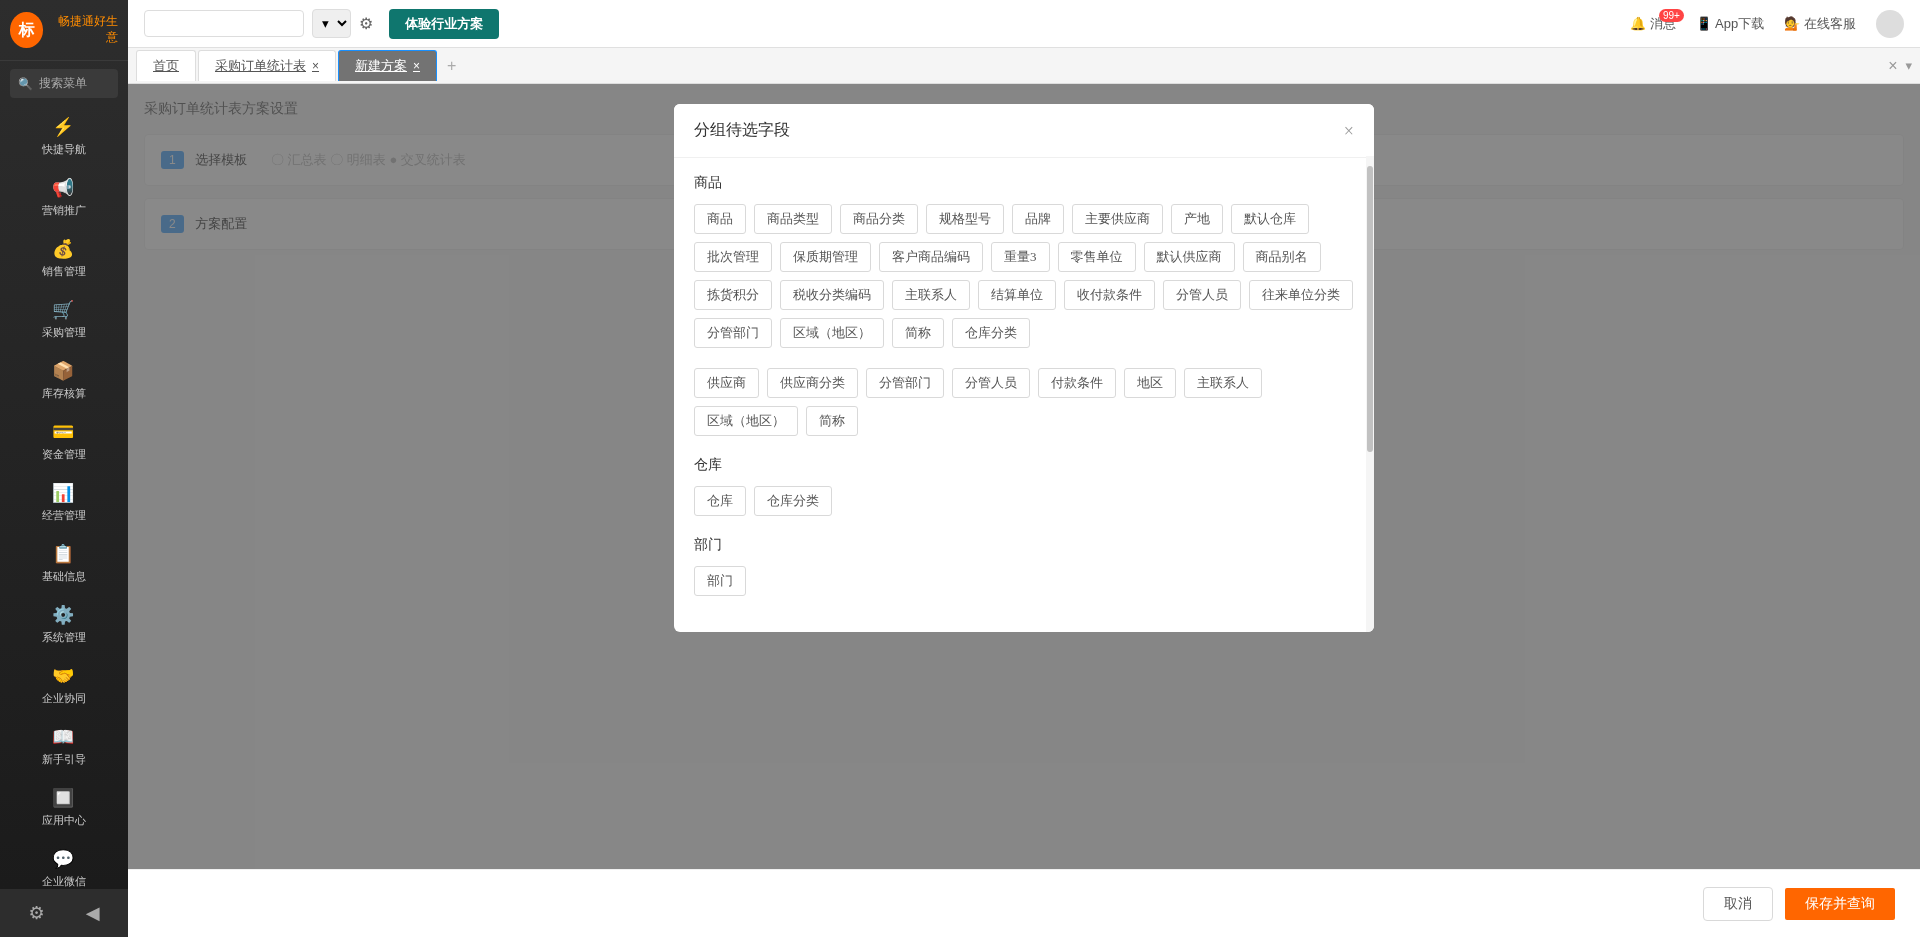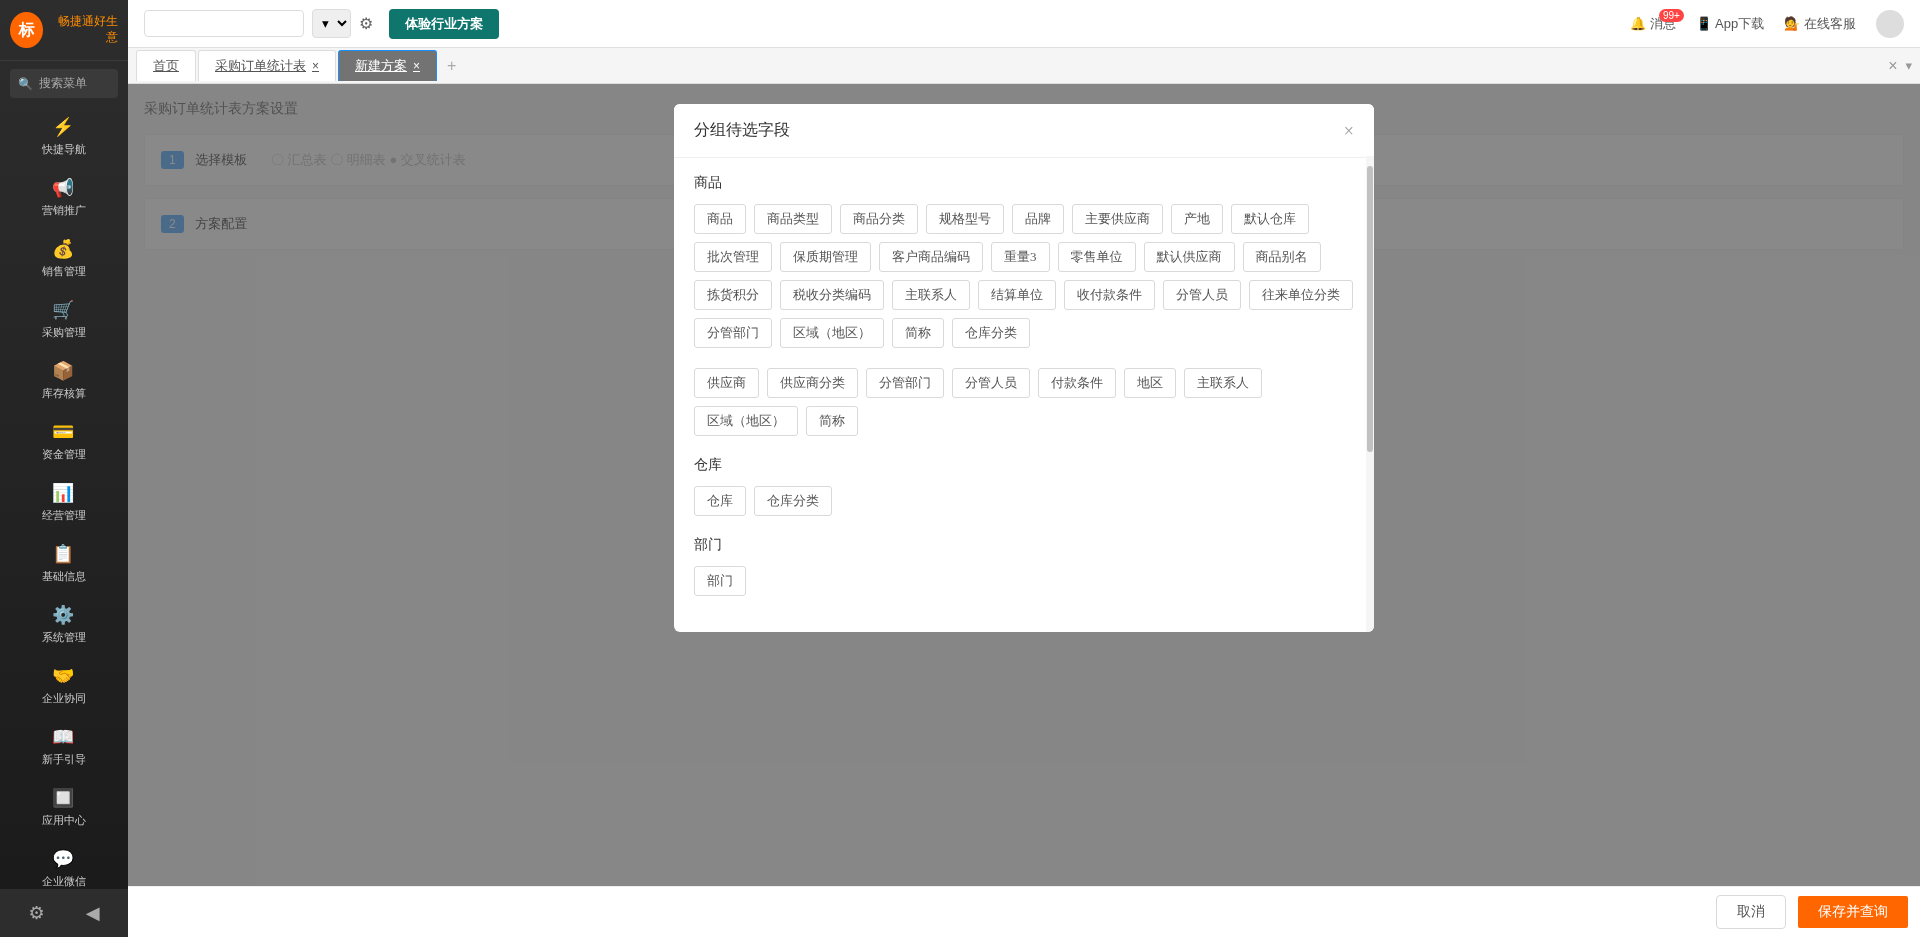--- a/index.html
+++ b/index.html
@@ -84,22 +84,22 @@
     }
     .field-tag.selected { border-color: #1890ff; color: #1890ff; background: #e6f7ff; }
 
     
     .modal-body::-webkit-scrollbar { width: 6px; }
     .modal-body::-webkit-scrollbar-track { background: #f5f5f5; }
     .modal-body::-webkit-scrollbar-thumb { background: #ccc; border-radius: 3px; }
 
     
     .modal-footer {
-      position: fixed; bottom: 0; right: 0; left: 128px; height: 51px;
-      background: white; border-top: 1px solid #f0f0f0; display: flex; align-items: center; justify-content: flex-end; padding: 0 12px; gap: 12px; z-index: 200;
+      position: fixed; bottom: 0; right: 0; left: 128px; height: 68px;
+      background: white; border-top: 1px solid #f0f0f0; display: flex; align-items: center; justify-content: flex-end; padding: 0 25px; gap: 12px; z-index: 200;
     }
     .btn-cancel { padding: 7px 20px; border: 1px solid #d9d9d9; background: white; border-radius: 4px; cursor: pointer; font-size: 14px; color: #555; }
     .btn-confirm { padding: 7px 20px; border: none; background: #ff6600; color: white; border-radius: 2px; cursor: pointer; font-size: 14px; }
 
     
     .bottom-bar {
       position: fixed; left: 0; bottom: 0; width: 128px; height: 48px; background: #2d2d2d;
       display: flex; align-items: center; justify-content: space-around; padding: 0 8px;
     }
     .bottom-icon { color: #aaa; font-size: 18px; cursor: pointer; }

